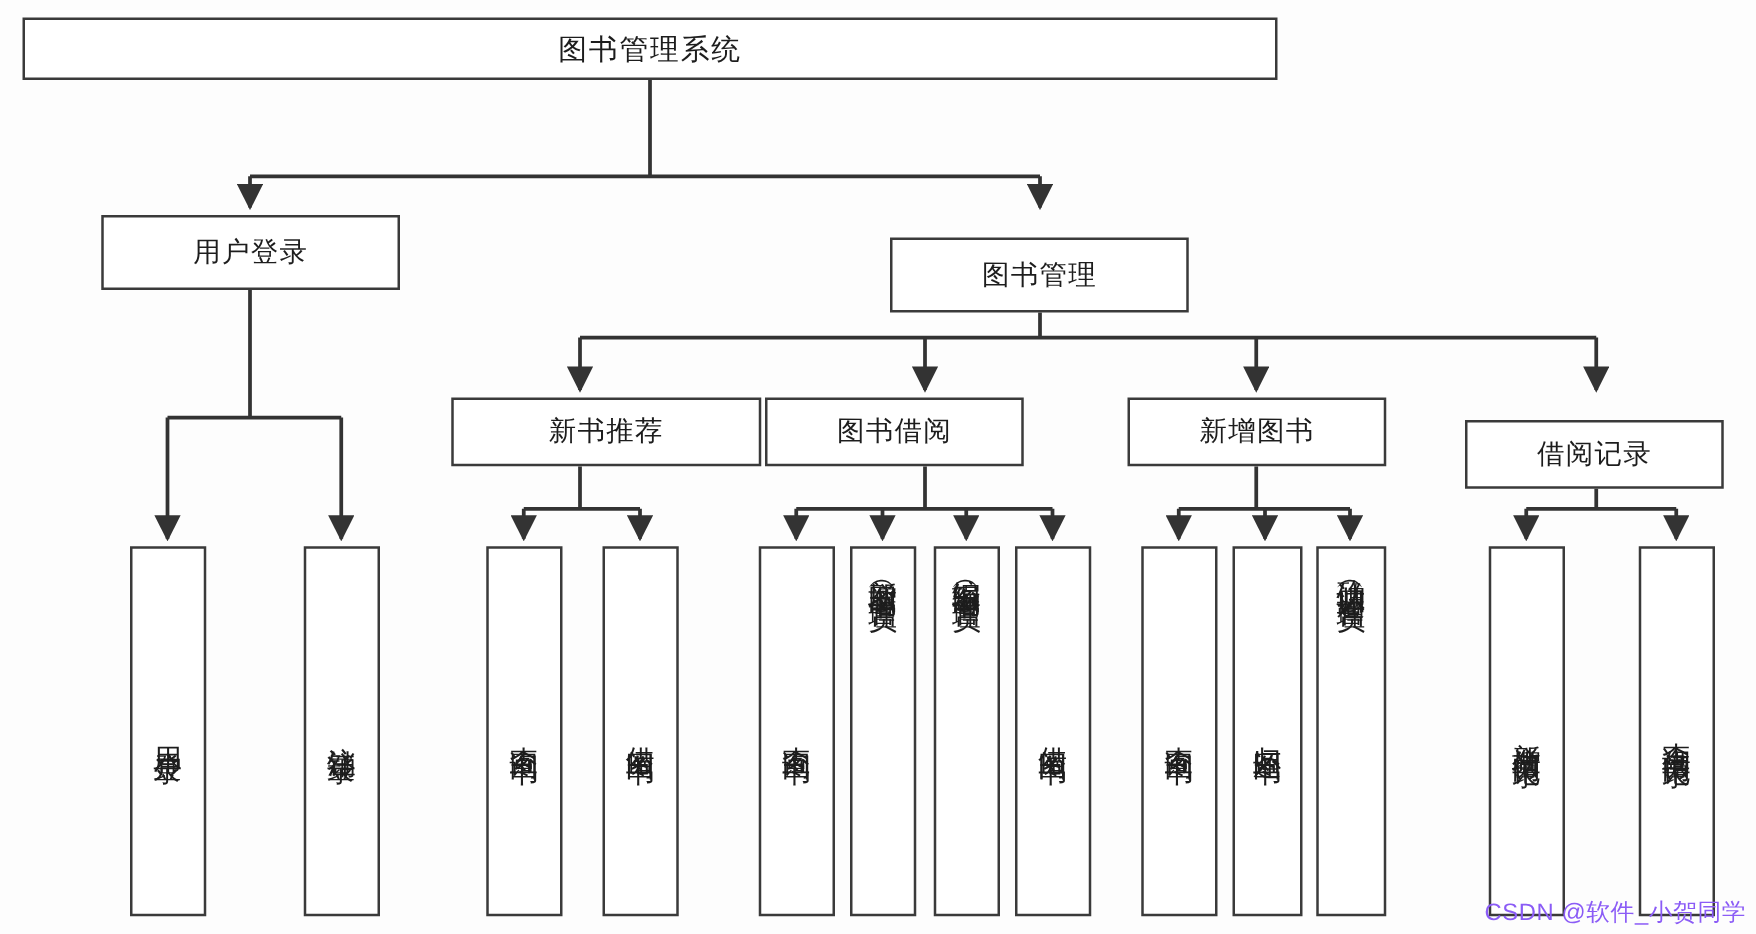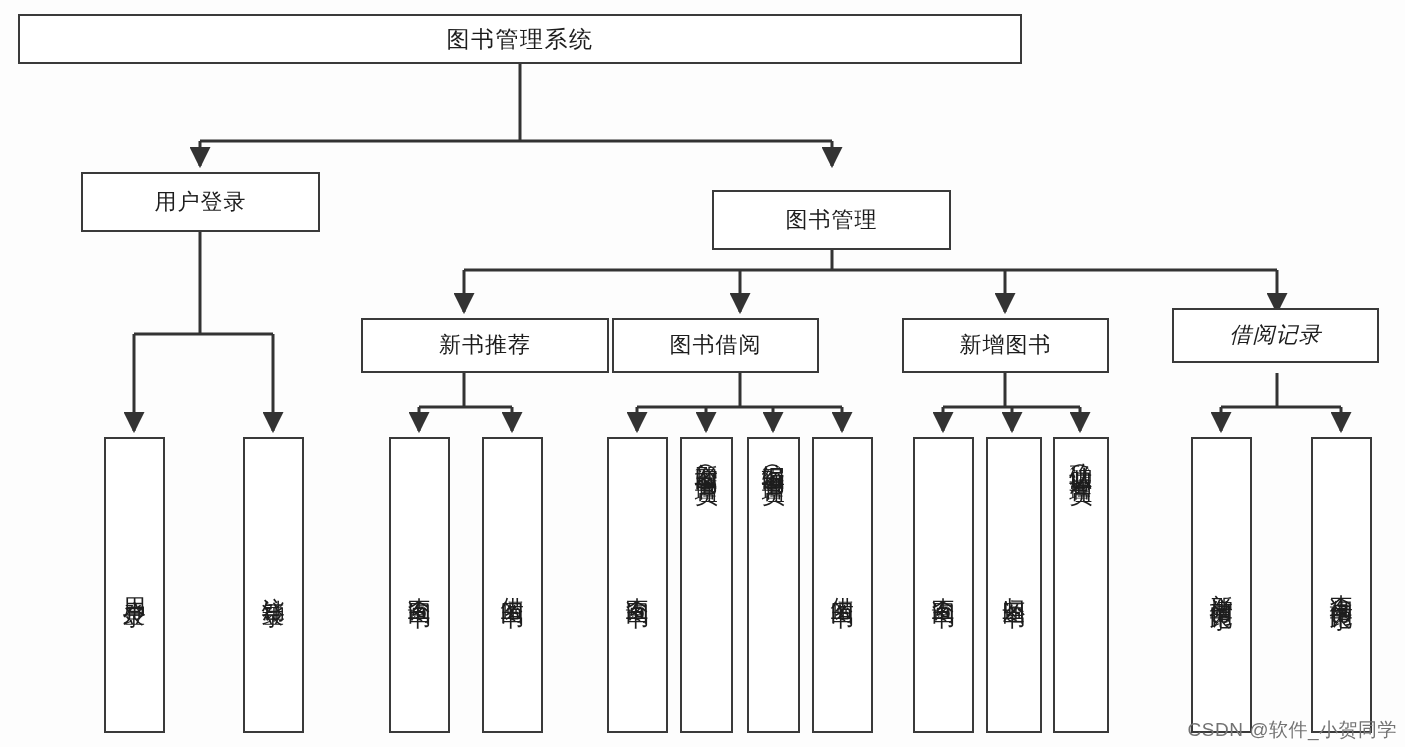--- a/index.html
+++ b/index.html
@@ -41,21 +41,21 @@
     line-height:1.06;
     letter-spacing:3px;
     margin:0 auto;
   }
   .v-node.v-center{align-items:center;}
 
   .watermark{
     position:absolute;
     right:8px;bottom:4px;
     font-size:19px;
-    color:#737373;
+    color:#8b5cf6;
     letter-spacing:0.5px;
     white-space:nowrap;
     user-select:none;
   }
 </style>
 </head>
 <body>
 
 <div id="diagram">
 
@@ -122,21 +122,21 @@
 
   <div class="node h-node" style="left:361px;top:318px;width:248px;height:55px;">
     <span class="node-label">新书推荐</span>
   </div>
   <div class="node h-node" style="left:612px;top:318px;width:207px;height:55px;">
     <span class="node-label">图书借阅</span>
   </div>
   <div class="node h-node" style="left:902px;top:318px;width:207px;height:55px;">
     <span class="node-label">新增图书</span>
   </div>
-  <div class="node h-node" style="left:1172px;top:308px;width:207px;height:55px;font-style:italic;">
+  <div class="node h-node" style="left:1172px;top:336px;width:207px;height:55px;">
     <span class="node-label">借阅记录</span>
   </div>
 
   <div class="node v-node v-center" style="left:104px;top:437px;width:61px;height:296px;">
     <span class="node-label">用户登录</span>
   </div>
   <div class="node v-node v-center" style="left:243px;top:437px;width:61px;height:296px;">
     <span class="node-label">注销登录</span>
   </div>
 

